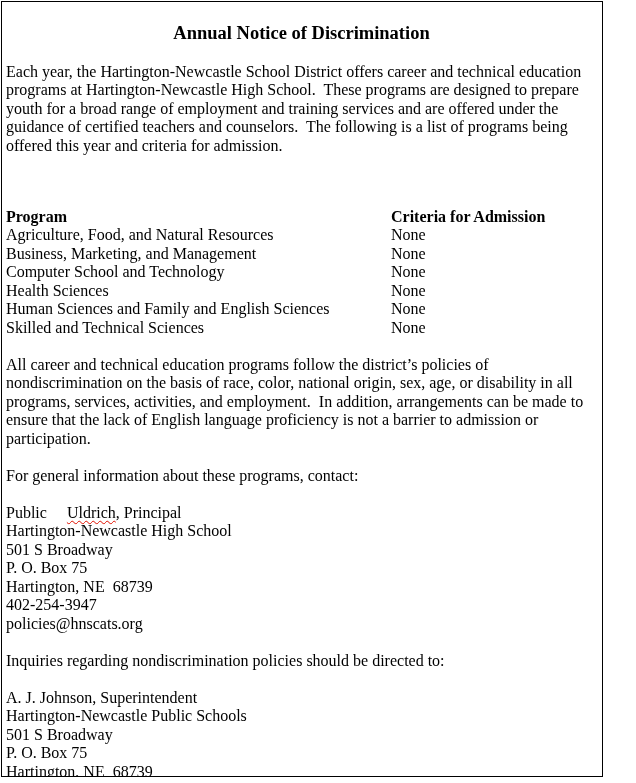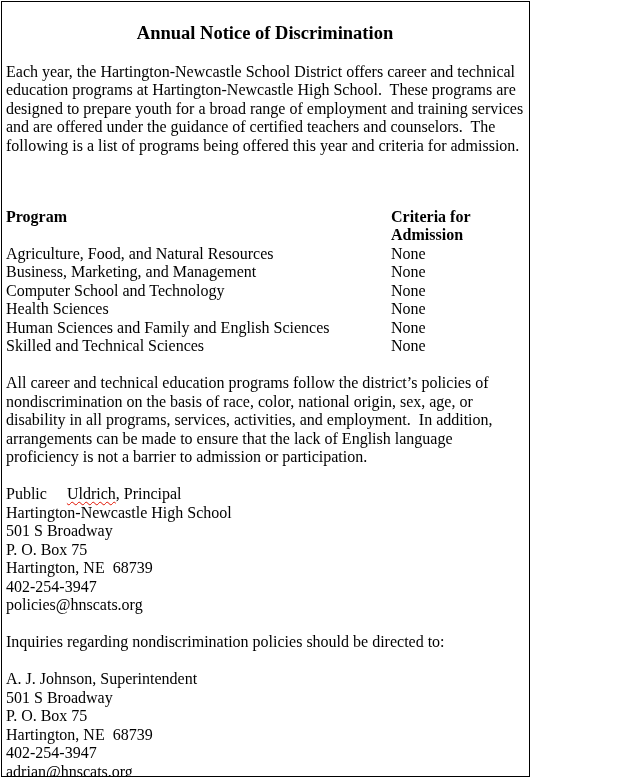--- a/index.html
+++ b/index.html
@@ -13,21 +13,21 @@
     position: relative;
     font-family: "Liberation Serif", "DejaVu Serif", serif;
     font-size: 16px;
     line-height: 18.5px;
     color: #000000;
   }
   .page {
     position: absolute;
     left: 1px;
     top: 1px;
-    width: 529px;
+    width: 602px;
     height: 776px;
     box-sizing: border-box;
     border: 1.5px solid #000000;
     padding: 2px 5px 16px 4px;
     overflow: hidden;
     font-family: Liberation Serif, serif;
   }
   .title {
     margin-top: 18px;
     text-align: center;
@@ -99,35 +99,37 @@
       <div class="cell">None</div>
     </div>
     <div class="trow">
       <div class="cell">Skilled and Technical Sciences</div>
       <div class="cell">None</div>
     </div>
   </div>
 
   <div class="block para">All career and technical education programs follow the district’s policies of nondiscrimination on the basis of race, color, national origin, sex, age, or disability in all programs, services, activities, and employment.  In addition, arrangements can be made to ensure that the lack of English language proficiency is not a barrier to admission or participation.</div>
 
+  <div class="block line">For general information about these programs, contact:</div>
 
   <div class="block">
     <div class="line"><span>Public </span><span class="misspell">Uldrich</span><span>, Principal</span></div>
     <div class="line">Hartington-Newcastle High School</div>
     <div class="line">501 S Broadway</div>
     <div class="line">P. O. Box 75</div>
     <div class="line">Hartington, NE  68739</div>
     <div class="line">402-254-3947</div>
     <div class="line">policies@hnscats.org</div>
   </div>
 
   <div class="block line">Inquiries regarding nondiscrimination policies should be directed to:</div>
 
   <div class="block">
     <div class="line">A. J. Johnson, Superintendent</div>
+    <div class="line">Hartington-Newcastle Public Schools</div>
     <div class="line">501 S Broadway</div>
     <div class="line">P. O. Box 75</div>
     <div class="line">Hartington, NE  68739</div>
     <div class="line">402-254-3947</div>
     <div class="line">adrian@hnscats.org</div>
   </div>
 
 </div>
 
 </body></html>

